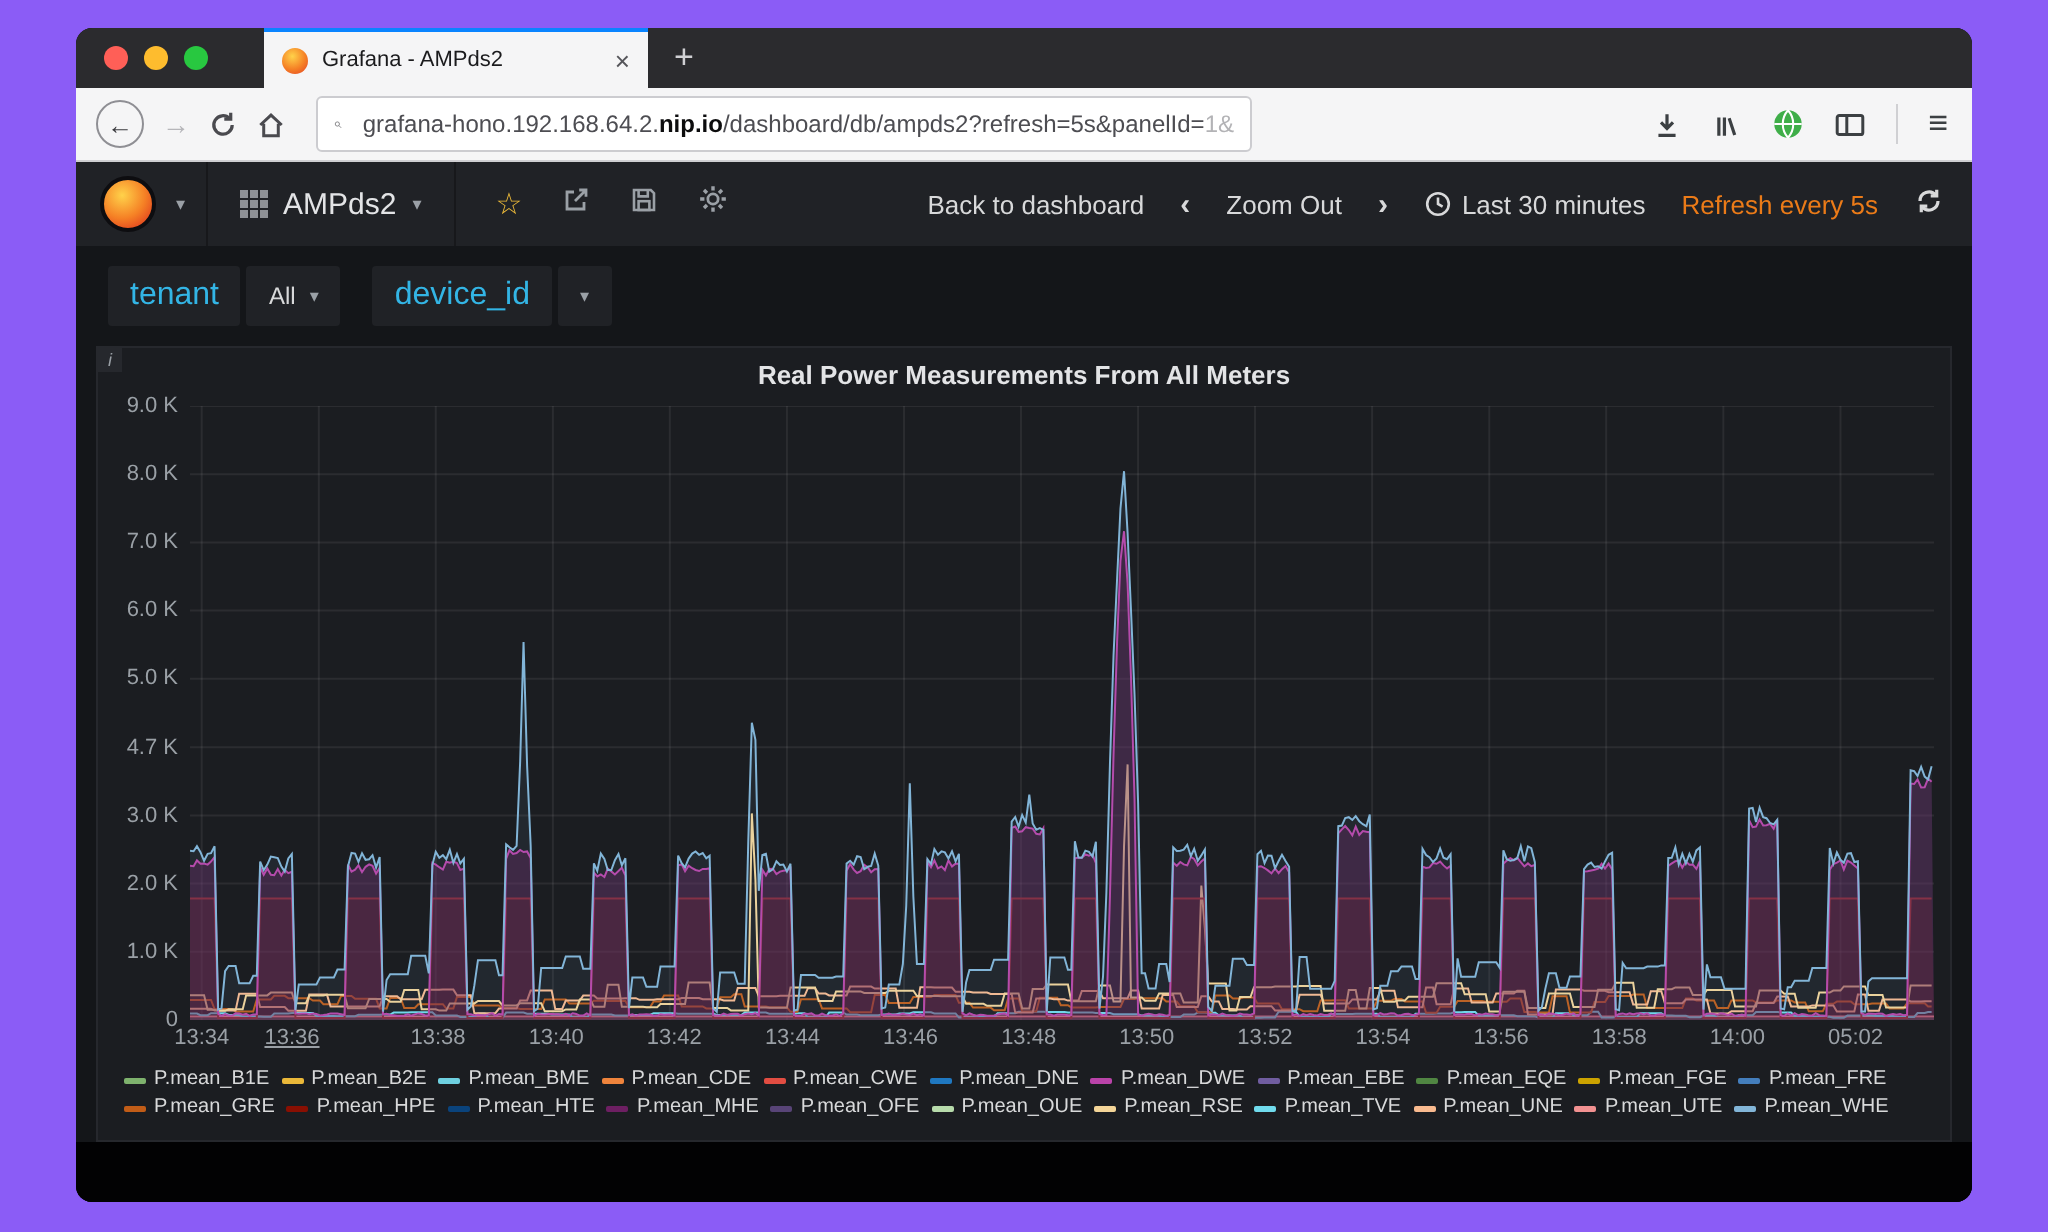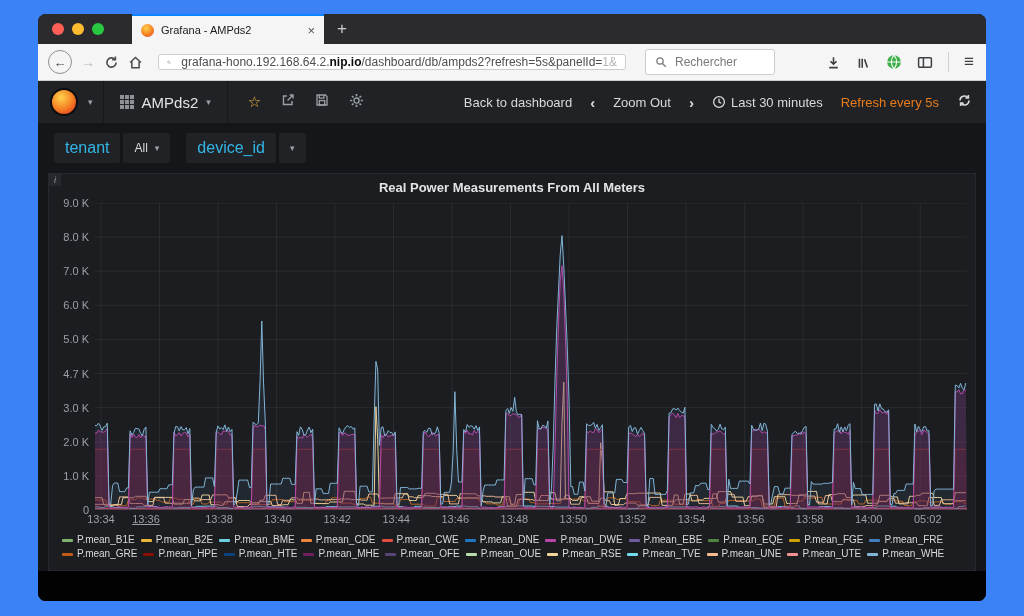--- a/index.html
+++ b/index.html
@@ -1,35 +1,35 @@
 <!DOCTYPE html>
 <html><head>
 <meta charset="utf-8">
 <style>
   * { margin:0; padding:0; box-sizing:border-box; }
   body { background:#000; font-family:"Liberation Sans", sans-serif; }
-  .stage { position:relative; width:1024px; height:616px; background:#3b82f6; overflow:hidden; }
+  .stage { position:relative; width:1024px; height:616px; background:#8b5cf6; overflow:hidden; }
   .window { position:absolute; left:38px; top:14px; width:948px; height:587px; border-radius:8px; overflow:hidden; background:#0a0a0b; display:flex; flex-direction:column; }
 
   
   .tabbar { flex:0 0 30px; background:#2b2b2e; display:flex; align-items:stretch; }
   .traffic { display:flex; align-items:center; gap:8px; padding:0 14px; }
   .dot { width:12px; height:12px; border-radius:50%; }
   .dot.r { background:#ff5f57; } .dot.y { background:#febc2e; } .dot.g { background:#28c840; }
   .tab { width:192px; margin-left:14px; background:#f5f5f6; border-top:2px solid #0a84ff; display:flex; align-items:center; gap:7px; padding:0 9px; }
   .favicon { width:13px; height:13px; border-radius:50%; background:radial-gradient(circle at 40% 32%, #ffd24a 0%, #f58025 55%, #e23f26 100%); flex:0 0 13px; }
   .tab-title { font-size:11px; color:#1b1b1d; flex:1; white-space:nowrap; overflow:hidden; }
   .tab-close { color:#55555a; font-size:13px; line-height:1; }
   .newtab { color:#d0d0d3; font-size:17px; display:flex; align-items:center; padding:0 13px; }
 
   .navbar { flex:0 0 37px; background:#f5f5f6; border-bottom:1px solid #cfcfd2; display:flex; align-items:center; padding:0 10px; gap:9px; }
   .back-circle { width:24px; height:24px; border:1px solid #8f8f94; border-radius:50%; display:flex; align-items:center; justify-content:center; font-size:13px; color:#3a3a3e; }
   .fwd { color:#b6b6ba; font-size:14px; }
   .navsvg { display:flex; align-items:center; }
-  .urlbar { height:16px; background:#fff; border:1px solid #ccccd0; border-radius:3px; display:flex; align-items:center; padding:0 8px; gap:10px; width:468px; margin-left:6px; font-size:12px; white-space:nowrap; overflow:hidden; }
+  .urlbar { height:28px; background:#fff; border:1px solid #ccccd0; border-radius:3px; display:flex; align-items:center; padding:0 8px; gap:10px; width:468px; margin-left:6px; font-size:12px; white-space:nowrap; overflow:hidden; }
   .u-pre { color:#4d4d52; } .u-dom { color:#0c0c0d; font-weight:700; } .u-path { color:#4d4d52; } .u-fade { color:#b3b3b6; }
   .searchbox { height:26px; background:#fff; border:1px solid #ccccd0; border-radius:3px; display:flex; align-items:center; gap:7px; padding:0 9px; width:130px; margin-left:10px; color:#7a7a7e; font-size:12px; }
   .nav-right { margin-left:auto; display:flex; align-items:center; gap:15px; padding-right:2px; }
   .vsep { width:1px; height:20px; background:#d0d0d3; }
   .hamburger { color:#3c4043; font-size:17px; font-weight:700; }
 
   
   .grafana { flex:1; background:#141619; display:flex; flex-direction:column; min-height:0; }
   .gtoolbar { flex:0 0 42px; background:#202226; display:flex; align-items:center; padding:0 12px; gap:10px; }
   .glogo { width:28px; height:28px; border-radius:50%; background:radial-gradient(circle at 38% 32%, #ffd24a 0%, #f58025 52%, #d8271c 100%); border:2px solid #0d0d10; flex:0 0 28px; }
@@ -99,27 +99,20 @@
         <svg width="15" height="15" viewBox="0 0 14 14">
             <path d="M2 7l5-4.6L12 7M3.6 6.4V12h6.8V6.4" fill="none" stroke="#4a4a4f" stroke-width="1.4"></path>
           </svg>
       </span>
       <div class="urlbar">
         <svg width="13" height="13" viewBox="0 0 14 14">
             <circle cx="5.4" cy="5.4" r="3.4" fill="none" stroke="#7a7a7e" stroke-width="1.4"></circle>
             <path d="M8 8l3.6 3.6" stroke="#7a7a7e" stroke-width="1.4"></path>
           </svg>
         <span><span class="u-pre">grafana-hono.192.168.64.2.</span><span class="u-dom">nip.io</span><span class="u-path">/dashboard/db/ampds2?refresh=5s&amp;panelId=</span><span class="u-fade">1&amp;</span></span>
-      </div>
-      <div class="searchbox">
-        <svg width="13" height="13" viewBox="0 0 14 14">
-            <circle cx="5.4" cy="5.4" r="3.4" fill="none" stroke="#7a7a7e" stroke-width="1.4"></circle>
-            <path d="M8 8l3.6 3.6" stroke="#7a7a7e" stroke-width="1.4"></path>
-          </svg>
-        <span>Rechercher</span>
       </div>
       <div class="nav-right">
         <span class="navsvg">
           <svg width="15" height="15" viewBox="0 0 14 14">
               <path d="M7 2v6.3M4.2 5.8L7 8.6l2.8-2.8" fill="none" stroke="#3c4043" stroke-width="1.5"></path>
               <path d="M3 11.8h8" stroke="#3c4043" stroke-width="1.5"></path>
             </svg>
         </span>
         <span class="navsvg">
           <svg width="15" height="15" viewBox="0 0 14 14">

